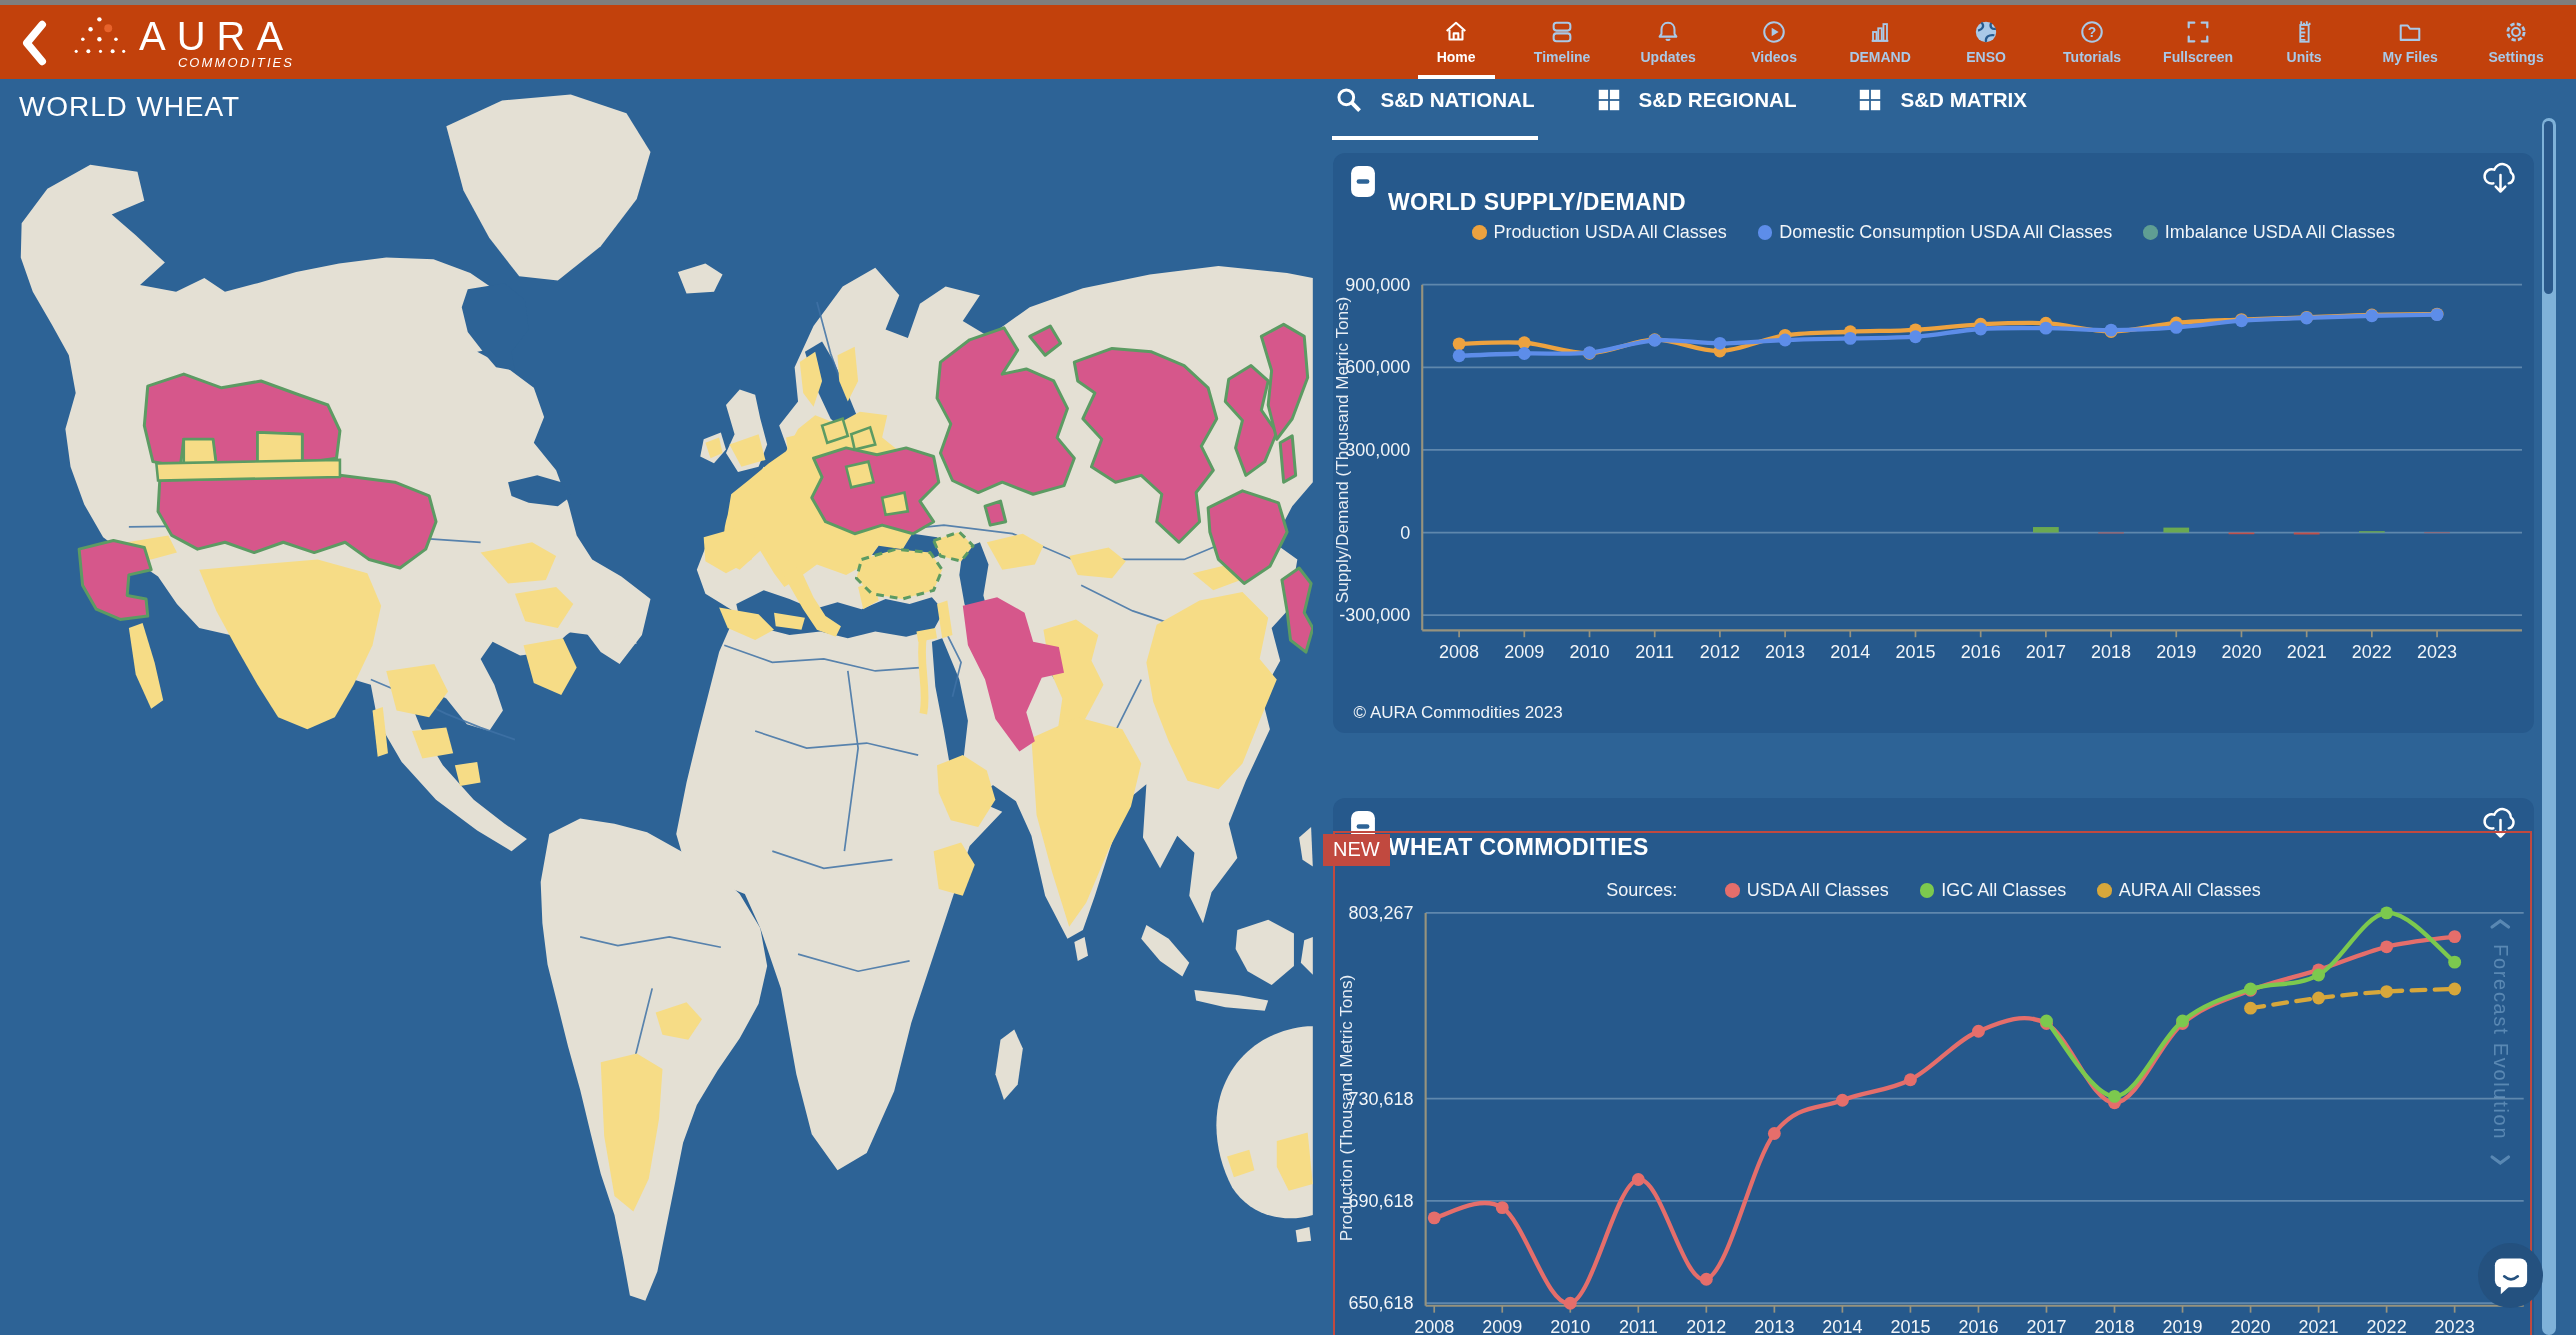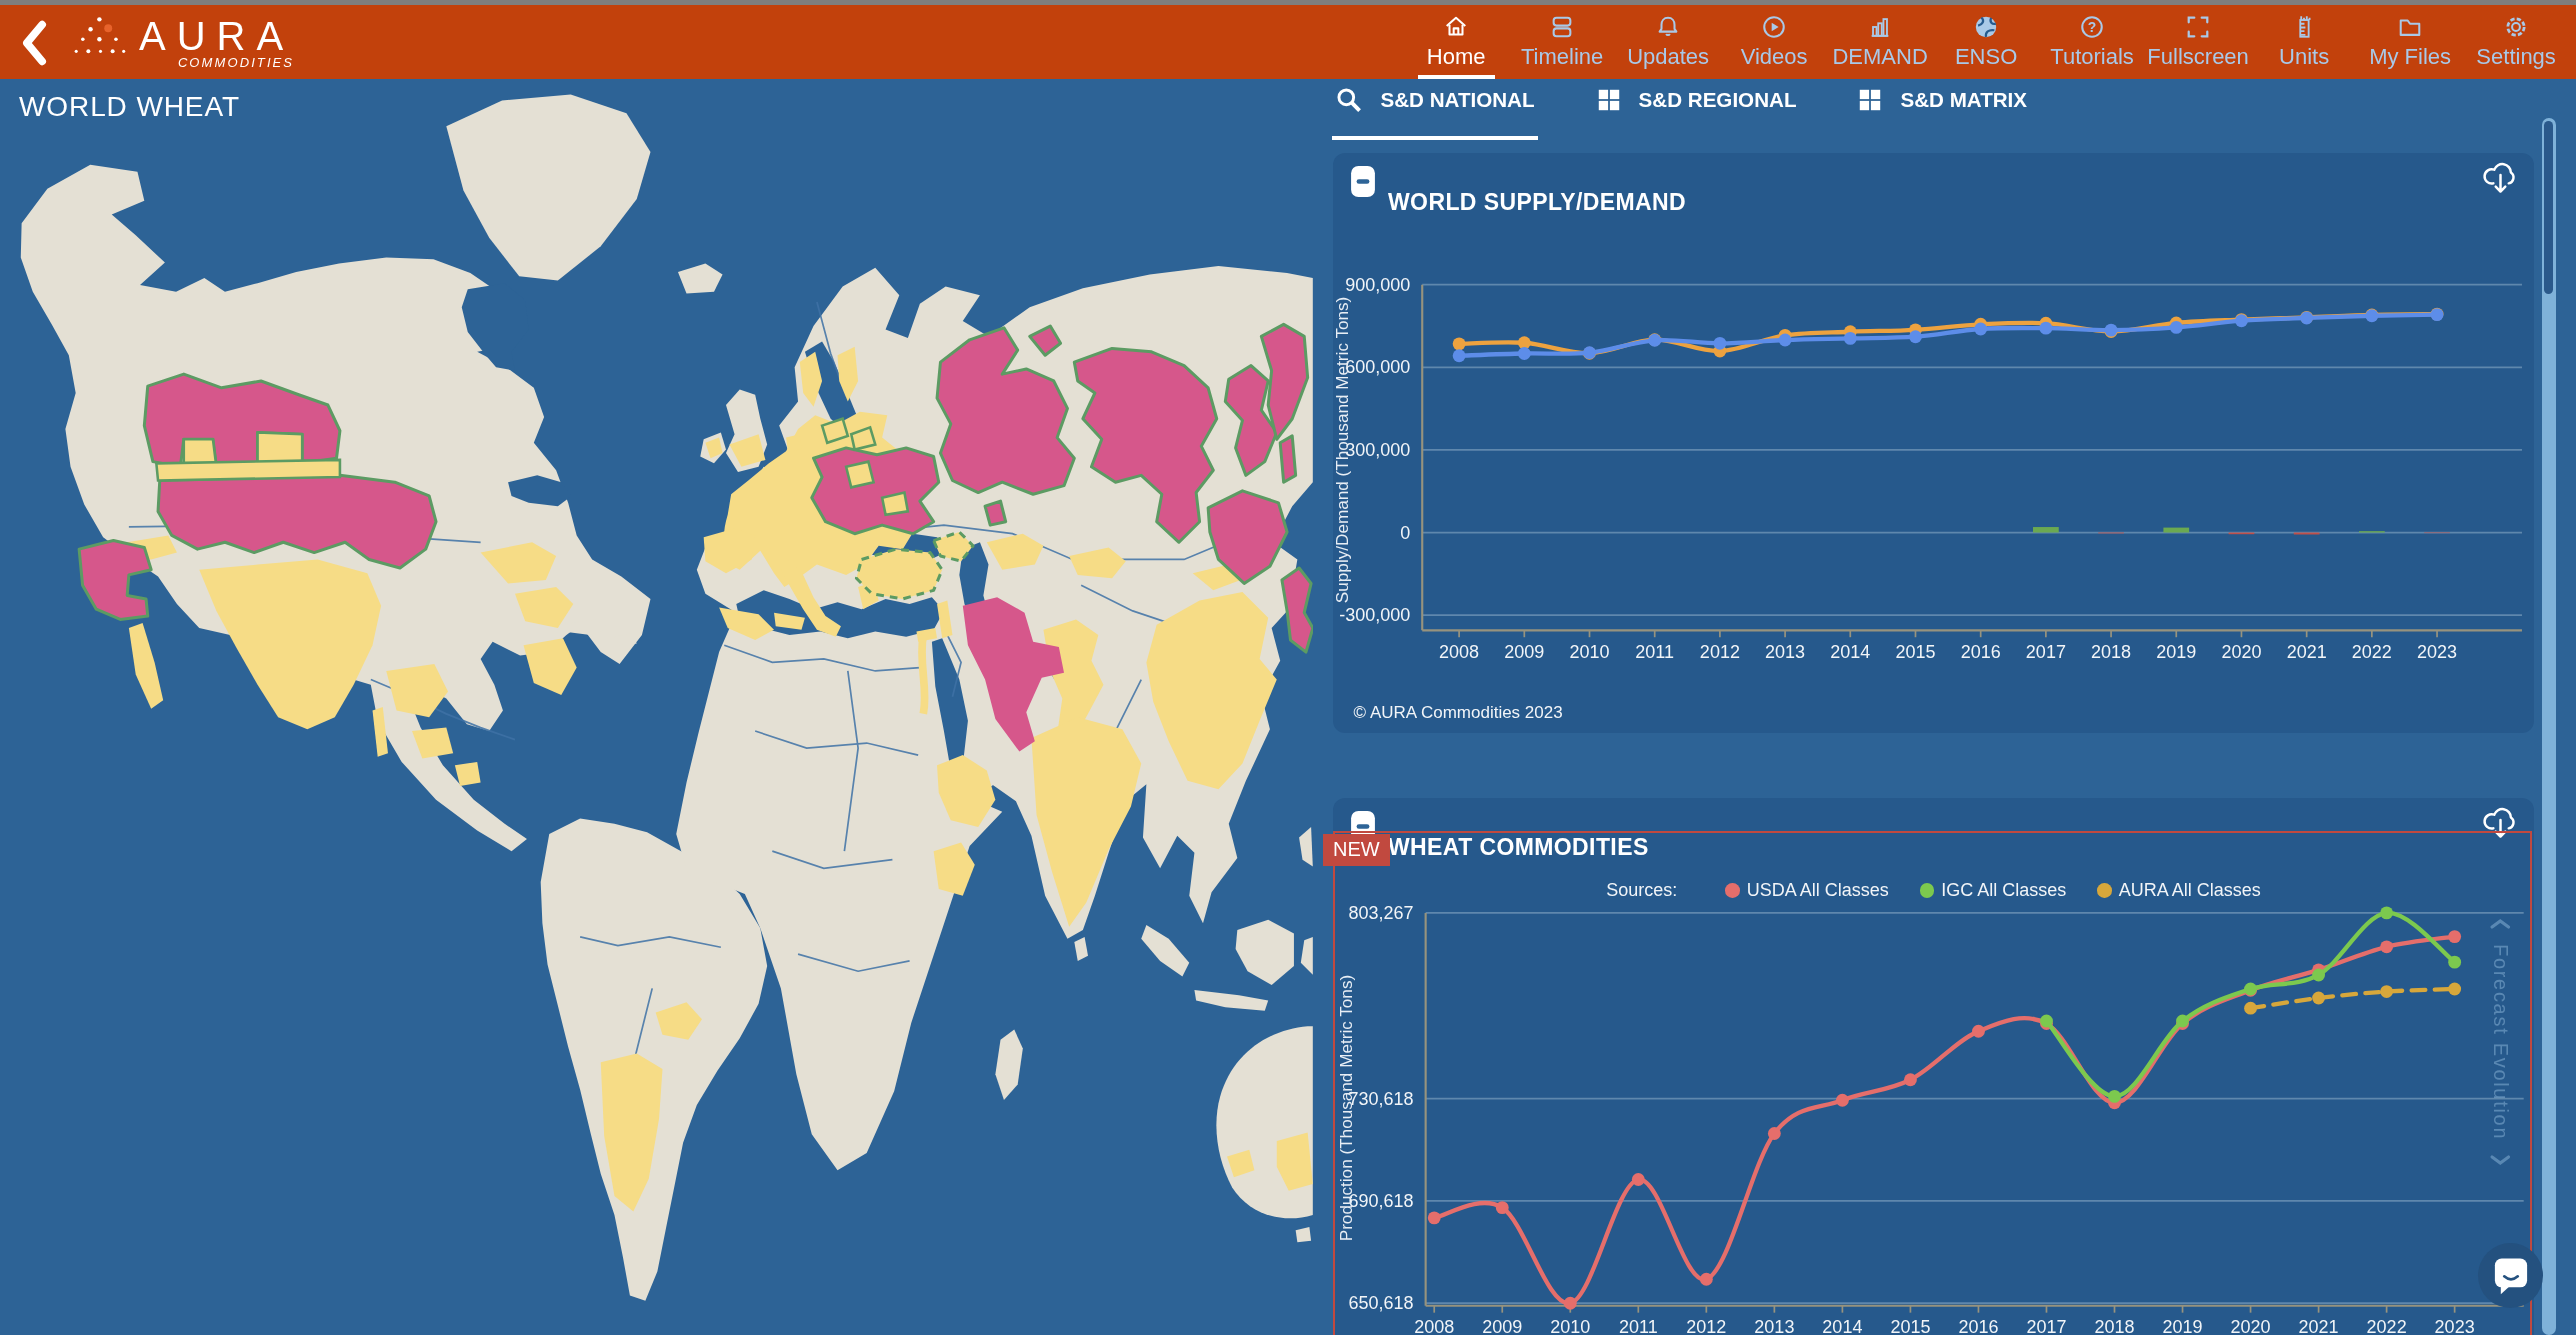--- a/index.html
+++ b/index.html
@@ -7,21 +7,21 @@
        font-family:"Liberation Sans","DejaVu Sans",sans-serif;color:#fff;position:relative;}
   .topstrip{position:absolute;left:0;top:0;width:2576px;height:5.1px;background:#7E7E7E;z-index:50;}
   .topbar{position:absolute;left:0;top:5.1px;width:2576px;height:74px;background:#c2410c;z-index:40;}
   .back-btn{position:absolute;left:19px;top:15.4px;width:34px;height:45px;cursor:pointer;}
   .logo{position:absolute;left:74px;top:8.6px;display:flex;align-items:flex-start;}
   .logo-title{font-size:40px;font-weight:400;letter-spacing:11px;color:#fff;line-height:45px;}
   .logo-sub{font-size:13px;font-style:italic;letter-spacing:2.1px;color:#fff;text-align:right;margin-top:-3.4px;}
   .nav{position:absolute;right:6.9px;top:0;height:74px;display:flex;}
   .nav-item{width:106px;height:74px;display:flex;flex-direction:column;align-items:center;justify-content:center;
             gap:4.3px;color:#A9C9E8;cursor:pointer;position:relative;}
-  .nav-item .lbl{font-size:22px;font-weight:400;}
+  .nav-item .lbl{font-size:14px;font-weight:700;}
   .nav-item.active{color:#fff;}
   .nav-item.active .under{position:absolute;bottom:0;left:14.6px;right:14.6px;height:4.3px;background:#fff;}
   .page-title{position:absolute;left:19px;top:91px;font-size:28px;font-weight:500;letter-spacing:0.9px;color:#fff;z-index:5;}
   .map{position:absolute;left:0;top:79px;z-index:1;}
   .tabs{position:absolute;left:1335px;top:86px;display:flex;gap:62px;z-index:5;}
   .tab{display:flex;align-items:center;gap:18px;font-size:20.6px;color:#fff;padding-bottom:26px;position:relative;cursor:pointer;font-weight:bold;}
   .tab.active::after{content:"";position:absolute;left:-3.4px;right:-3.4px;bottom:0;height:3.4px;background:#fff;}
   .panel{position:absolute;left:1333px;width:1201px;background:#26598C;border-radius:12px;z-index:4;}
   .panel-sd{top:153px;height:580px;}
   .panel-prod{top:798px;height:549px;border-bottom-left-radius:0;border-bottom-right-radius:0;}
@@ -326,20 +326,34 @@
           <rect x="1" y="1" width="26" height="34" rx="8" fill="#fff"></rect>
           <rect x="7" y="15.5" width="14" height="5" rx="2.5" fill="#2E6497"></rect>
         </svg>
     </div>
     <h2 class="panel-title">WORLD SUPPLY/DEMAND</h2>
     <div class="dl-icon">
       <svg width="39" height="39" viewBox="0 0 30 30" fill="none" stroke="#fff" stroke-width="1.9" stroke-linecap="round" stroke-linejoin="round">
           <path d="M9.5 19.5 A5.5 5.5 0 1 1 10.2 9.0 A6.6 6.6 0 0 1 23 11.2 A4.6 4.6 0 0 1 21.3 19.5"></path>
           <path d="M15 13 V25.5 M11.3 22 L15 25.8 L18.7 22"></path>
         </svg>
+    </div>
+    <div class="legend legend-sd">
+      <div class="legend-item">
+        <span class="dot" style="background: rgb(237, 162, 63);"></span>
+        <span>Production USDA All Classes</span>
+      </div>
+      <div class="legend-item">
+        <span class="dot" style="background: rgb(93, 141, 233);"></span>
+        <span>Domestic Consumption USDA All Classes</span>
+      </div>
+      <div class="legend-item">
+        <span class="dot" style="background: rgb(95, 158, 147);"></span>
+        <span>Imbalance USDA All Classes</span>
+      </div>
     </div>
     <svg id="chart1" class="chart-svg" width="1201" height="525" viewBox="0 0 1400 612">
         <line x1="104" y1="94" x2="1386" y2="94" stroke="rgba(190,212,228,0.38)" stroke-width="2"></line>
         <text x="90" y="101" text-anchor="end" fill="#F2F5F8" font-size="21">900,000</text>
         <line x1="104" y1="190.33333333333334" x2="1386" y2="190.33333333333334" stroke="rgba(190,212,228,0.38)" stroke-width="2"></line>
         <text x="90" y="197.33333333333334" text-anchor="end" fill="#F2F5F8" font-size="21">600,000</text>
         <line x1="104" y1="286.6666666666667" x2="1386" y2="286.6666666666667" stroke="rgba(190,212,228,0.38)" stroke-width="2"></line>
         <text x="90" y="293.6666666666667" text-anchor="end" fill="#F2F5F8" font-size="21">300,000</text>
         <line x1="104" y1="383" x2="1386" y2="383" stroke="rgba(190,212,228,0.38)" stroke-width="2"></line>
         <text x="90" y="390" text-anchor="end" fill="#F2F5F8" font-size="21">0</text>

